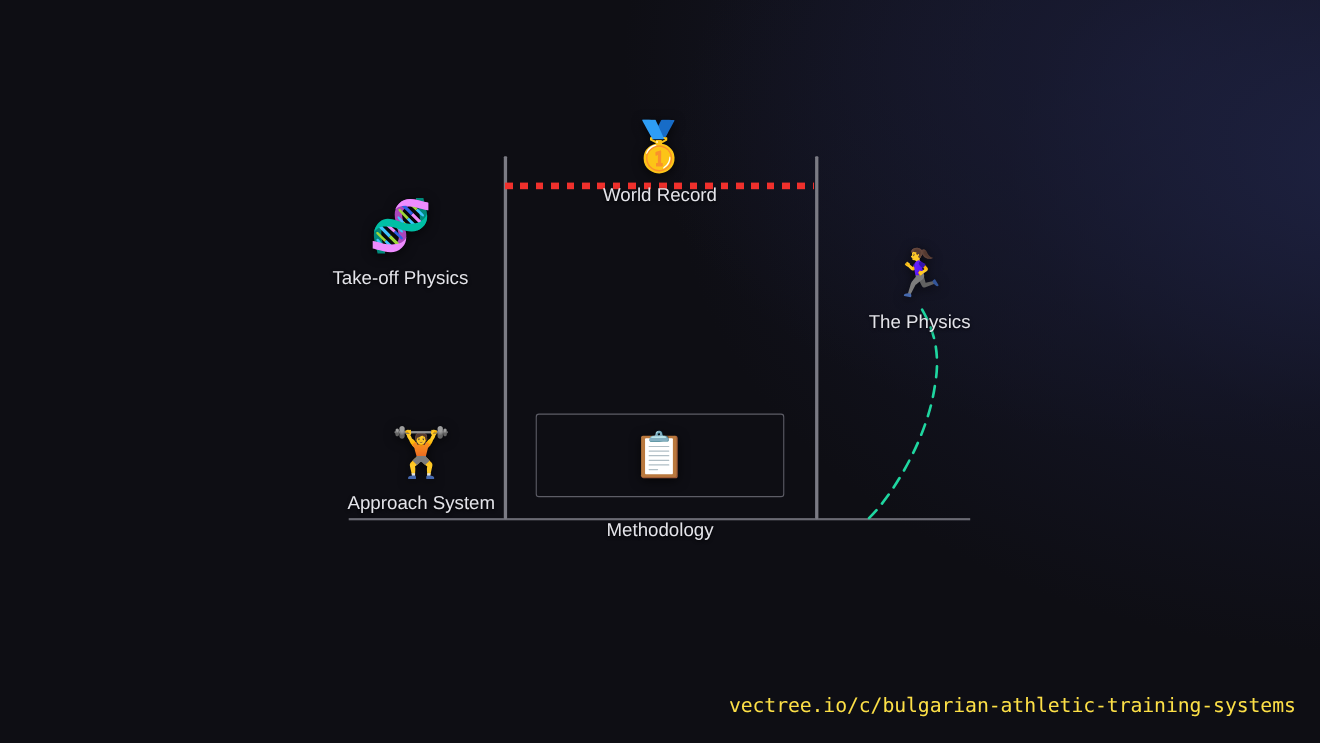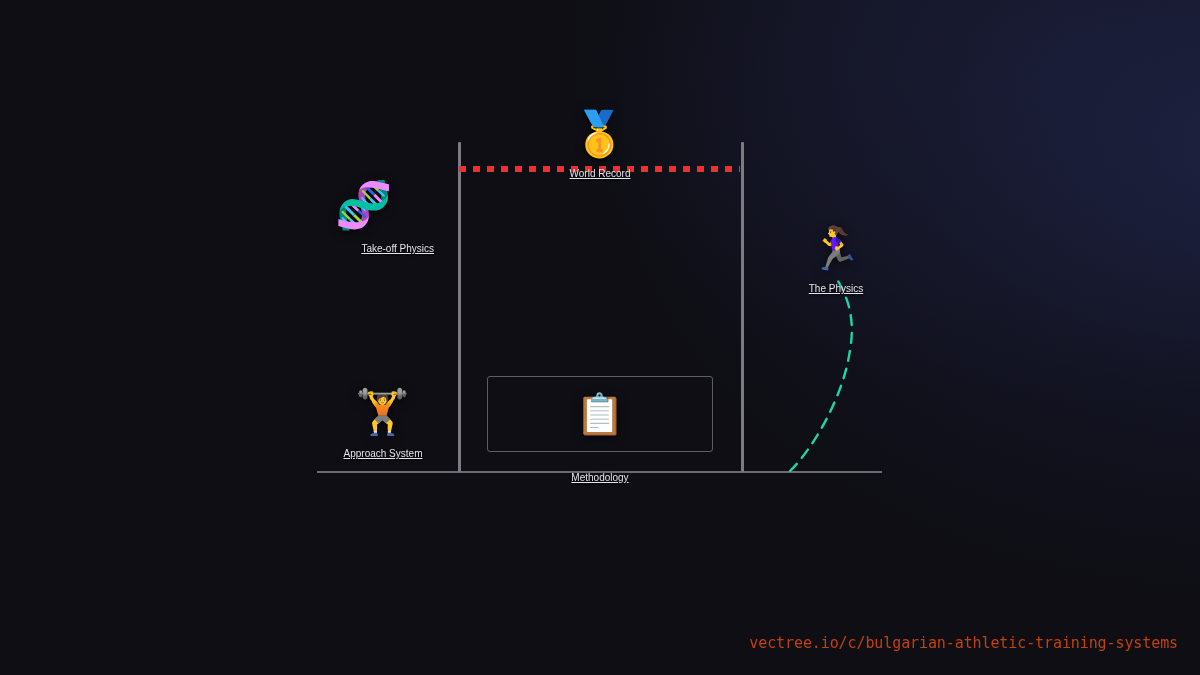--- a/index.html
+++ b/index.html
@@ -51,34 +51,33 @@
 
   .node { position:absolute; text-align:center; }
   .node .emoji {
     display:block;
     line-height:1;
     filter:drop-shadow(0 2px 5px rgba(0,0,0,0.65));
   }
   .node .caption {
     display:block;
     margin-top:8px;
-    font-size:10px;
+    font-size:17px;
     color:#e4e4ea;
     white-space:nowrap;
     text-shadow:0 1px 3px rgba(0,0,0,0.9);
-    text-decoration:underline;
   }
 
   .node-medal    { left:530px; top:112px; width:140px; }
   .node-medal .emoji { font-size:44px; }
   .node-medal .caption { margin-top:12px; }
 
   .node-dna      { left:294px; top:182px; width:140px; }
   .node-dna .emoji { font-size:46px; }
-  .node-dna .caption { margin-top:15px;text-align:right; }
+  .node-dna .caption { margin-top:15px; }
 
   .node-runner   { left:766px; top:228px; width:140px; }
   .node-runner .emoji { font-size:42px; }
   .node-runner .caption { margin-top:13px; }
 
   .node-strength { left:313px; top:390px; width:140px; }
   .node-strength .emoji { font-size:44px; }
   .node-strength .caption { margin-top:14px; }
 
   
@@ -96,22 +95,22 @@
   }
 
   .approach-curve { position:absolute; left:0; top:0; width:1200px; height:520px; pointer-events:none; }
 
   
   .footer { position:absolute; left:0; bottom:0; width:1200px; height:150px; }
 
   .url {
     position:absolute; right:22px; bottom:23px;
     font-family:"DejaVu Sans Mono", monospace;
-    font-size:15px;
-    color:#c2410c;
+    font-size:18px;
+    color:#fde047;
     letter-spacing:-0.1px;
   }
 </style>
 </head>
 <body>
 
 <div class="bg-glow"></div>
 
 <div class="stage">
 

